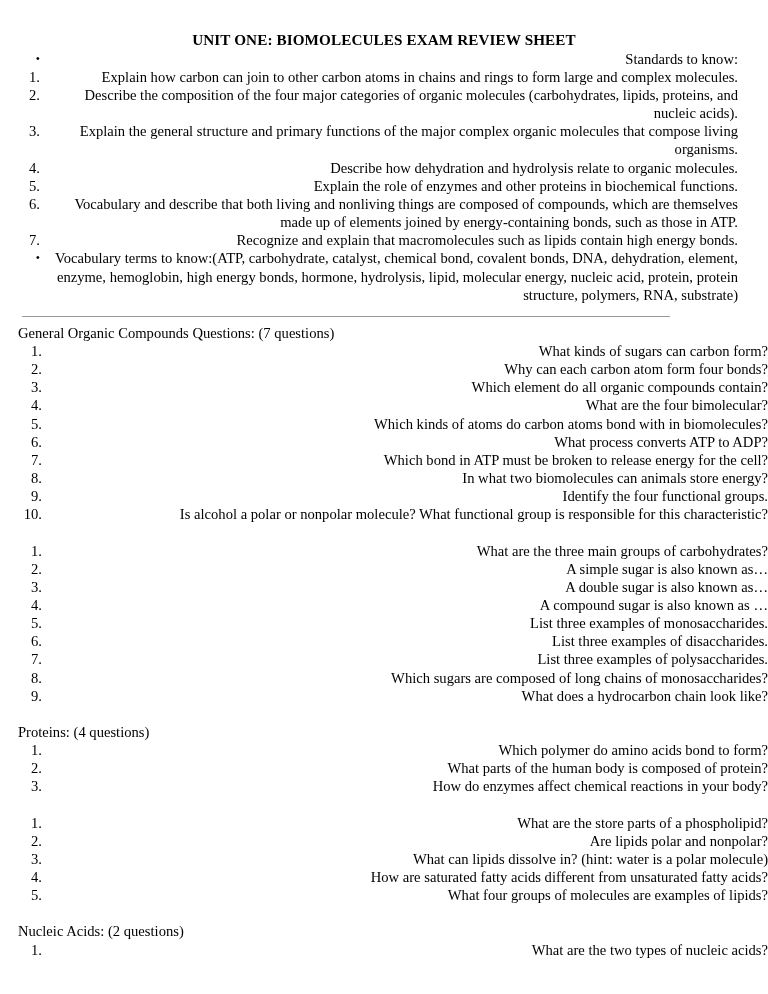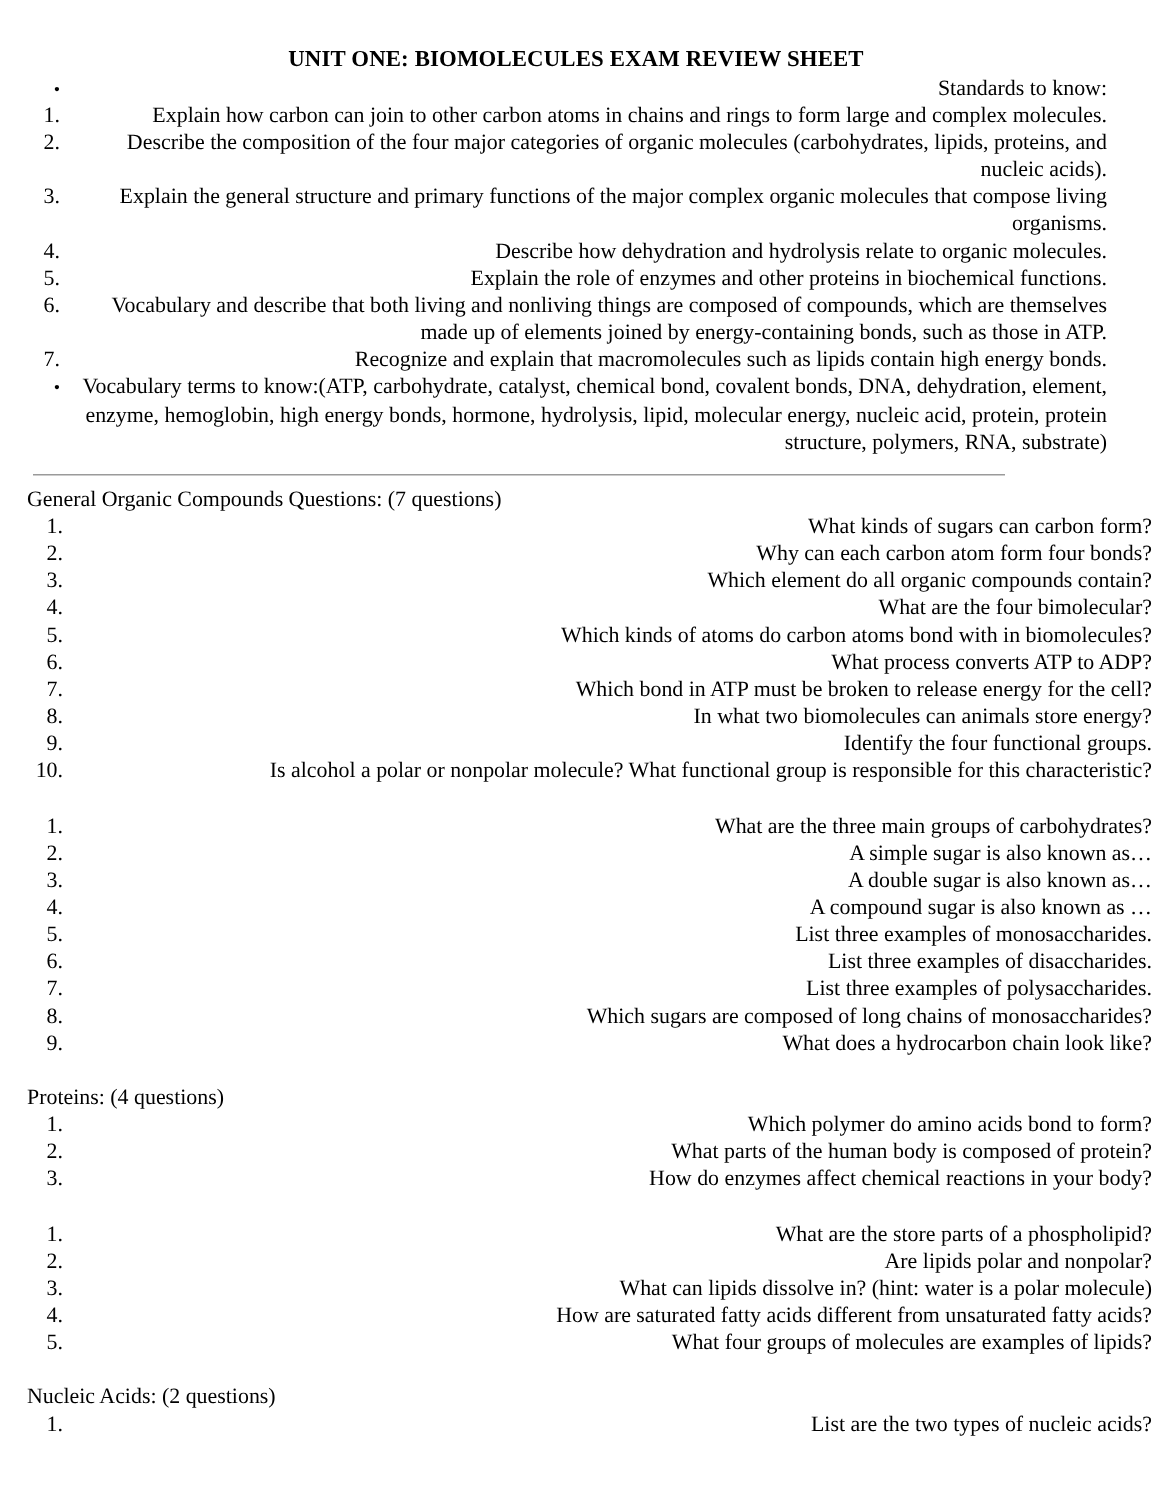--- a/index.html
+++ b/index.html
@@ -282,18 +282,18 @@
         <div class="line">
           <span class="marker">5.</span>
           <span class="body-text">What four groups of molecules are examples of lipids?</span>
         </div>
       </div>
       <div class="section-gap"></div>
       <div class="section">
         <div class="section-heading">Nucleic Acids: (2 questions)</div>
         <div class="line">
           <span class="marker">1.</span>
-          <span class="body-text">List are the two types of nucleic acids?</span>
+          <span class="body-text">What are the two types of nucleic acids?</span>
         </div>
       </div>
     </div>
 
 </div>
 
 </body></html>

